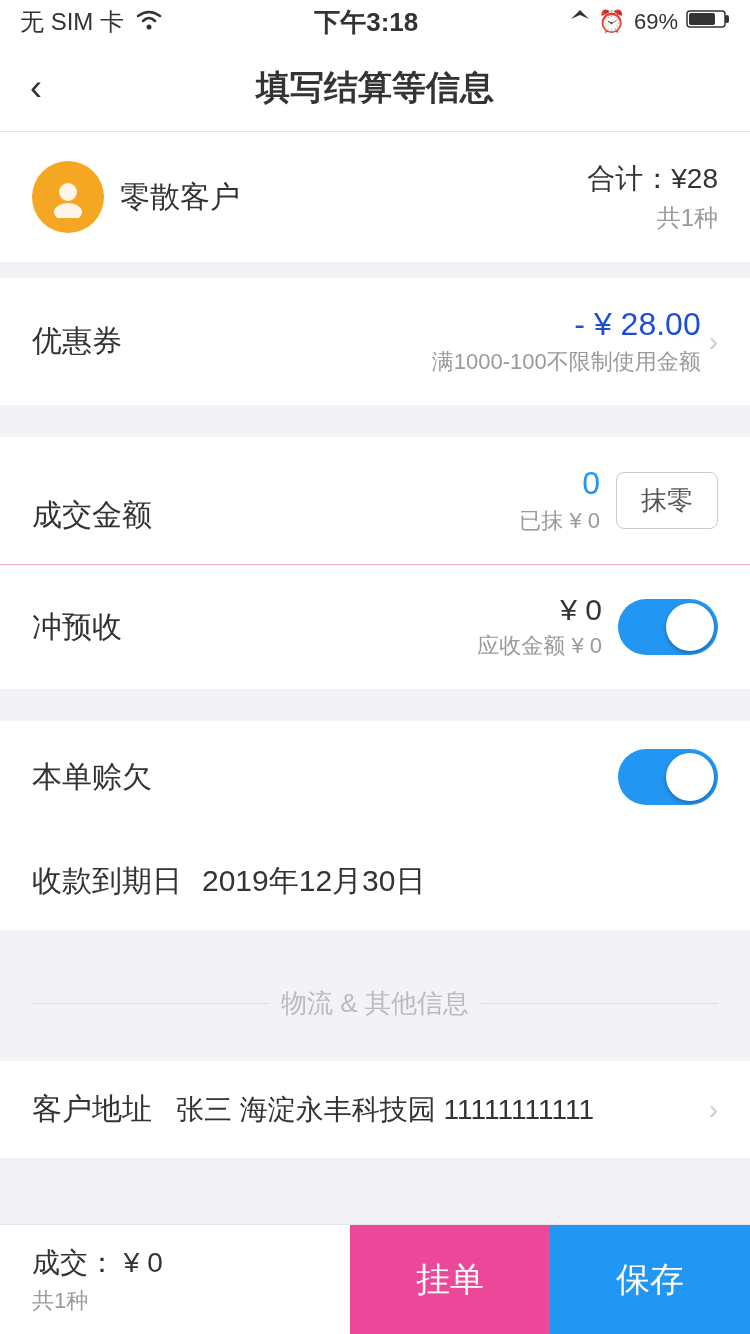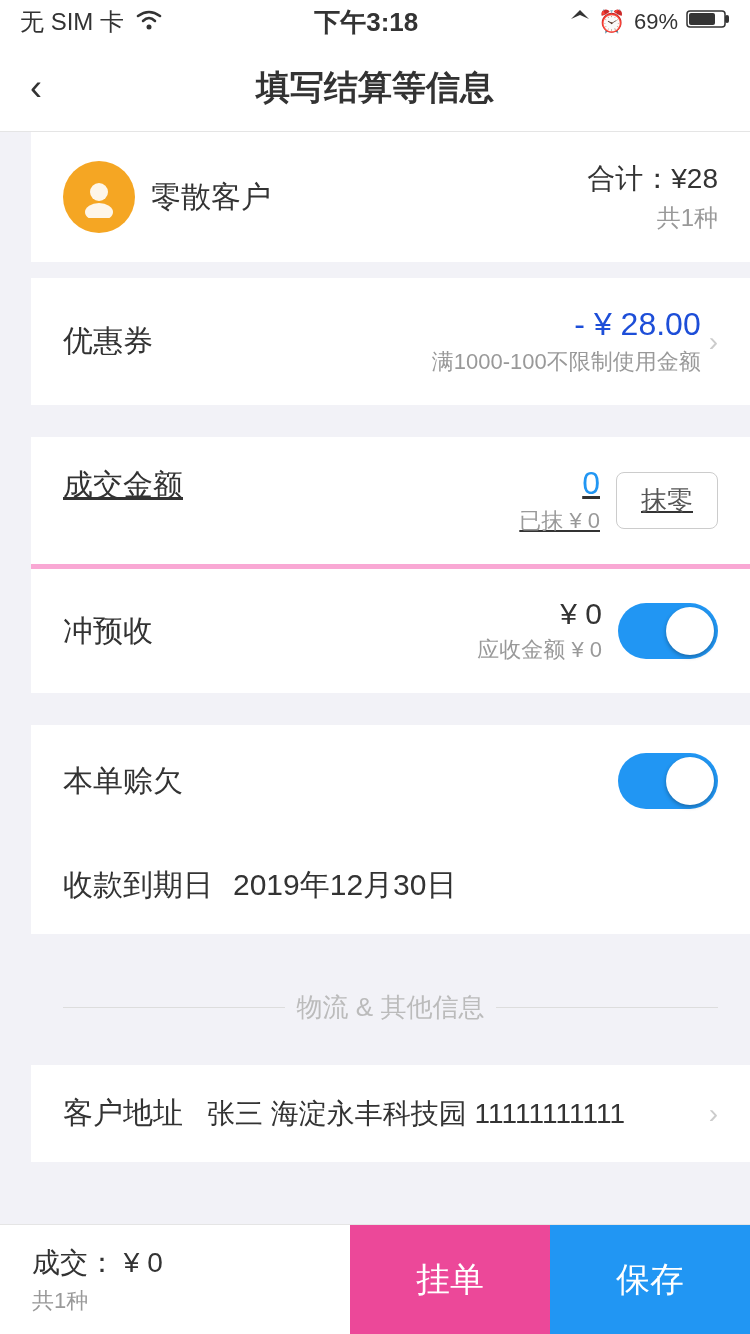--- a/index.html
+++ b/index.html
@@ -58,21 +58,20 @@
     }
     .nav-title {
       font-size: 34px;
       font-weight: 600;
       color: #333;
     }
 
     
     .content {
       padding-bottom: 120px;
-      padding-left: 31px;
     }
 
     
     .card {
       background: #fff;
       margin-bottom: 16px;
     }
 
     
     .customer-row {
@@ -155,24 +154,23 @@
     .section-divider {
       height: 16px;
       background: #f2f2f7;
     }
 
     
     .row-item {
       background: #fff;
       padding: 28px 32px;
       display: flex;
-      align-items: flex-start;
-      justify-content: space-between;
-      border-bottom: 5px solid #f9a8d4;
-      text-decoration: underline;
+      align-items: flex-end;
+      justify-content: space-between;
+      border-bottom: 1px solid #f9a8d4;
     }
     .row-item:last-child {
       border-bottom: none;
     }
     .row-label {
       font-size: 30px;
       color: #333;
     }
     .row-right {
       display: flex;

